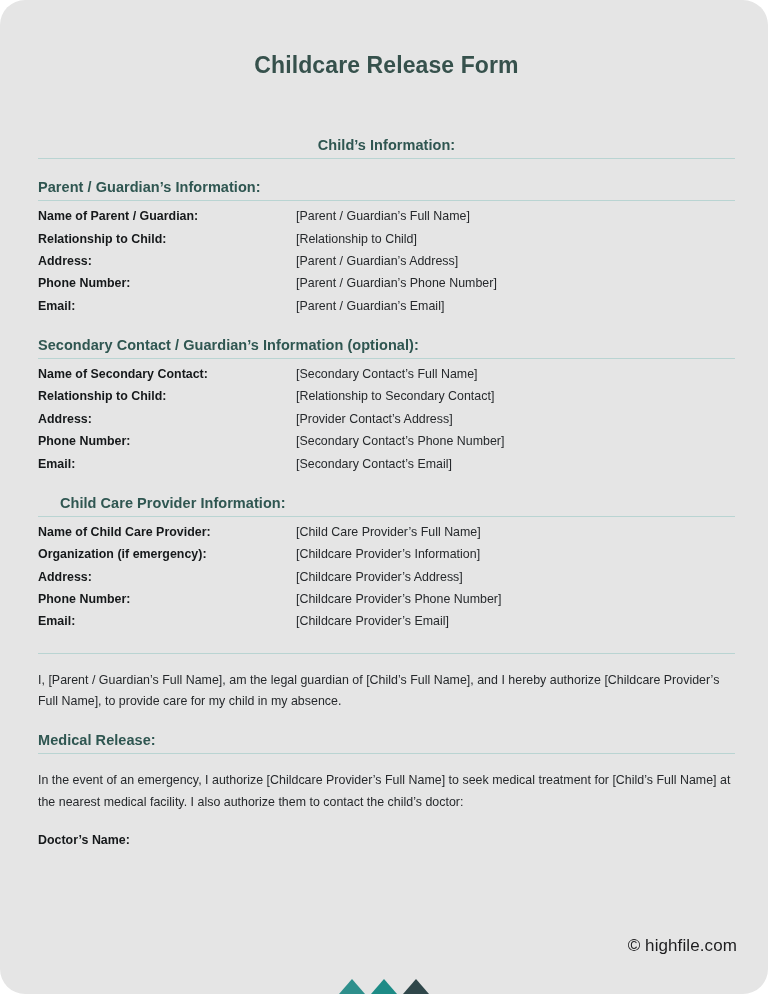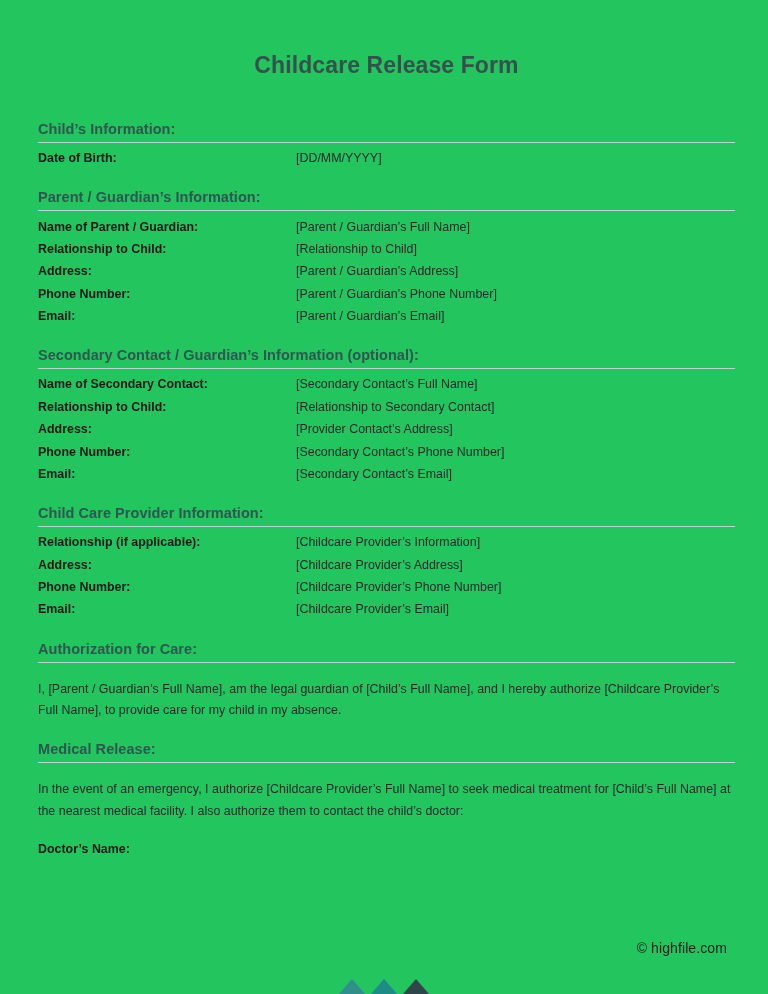--- a/index.html
+++ b/index.html
@@ -11,23 +11,24 @@
     height: 994px;
     background: #ffffff;
     font-family: "Liberation Sans", sans-serif;
     -webkit-font-smoothing: antialiased;
   }
 
   .page {
     position: relative;
     width: 768px;
     height: 994px;
-    background: #22c55e;
+    background: #e5e5e5;
     box-sizing: border-box;
     overflow: hidden;
+    border-radius: 25px;
   }
 
   .page-inner {
     position: absolute;
     left: 38px;
     top: 0;
     width: 697px;
   }
 
   .doc-title {
@@ -37,21 +38,22 @@
     color: #36514c;
     letter-spacing: 0.1px;
     margin-top: 52px;
     margin-bottom: 0;
   }
 
   .section {
     margin-top: 20px;
   }
   .section.first {
-    margin-top: 42px;
+    margin-top: 58px;
+    text-align: center;
   }
 
   .section-heading {
     font-size: 14.5px;
     font-weight: bold;
     color: #2f5651;
     padding-bottom: 5px;
     letter-spacing: 0.05px;
   }
 
@@ -91,23 +93,23 @@
     letter-spacing: 0.02px;
   }
 
   .doctor-row {
     margin-top: 16px;
     flex-direction: column;
   }
 
   .footer-credit {
     position: absolute;
-    right: 41px;
+    right: 31px;
     bottom: 38px;
-    font-size: 14px;
+    font-size: 17px;
     color: #1d1d1f;
     letter-spacing: 0.1px;
   }
 
   .tri-group {
     position: absolute;
     left: 50%;
     transform: translateX(-50%);
     bottom: 0px;
     display: flex;
@@ -125,24 +127,20 @@
 <body>
 
 <div class="page">
   <div class="page-inner">
 
     <div class="doc-title" style="color: rgb(54, 81, 76);">Childcare Release Form</div>
 
     <div class="section first">
       <div class="section-heading" style="color: rgb(47, 86, 81);">Child’s Information:</div>
       <div class="rule" style="background: rgb(185, 212, 210);"></div>
-      <div class="field-row">
-        <div class="field-label">Date of Birth:</div>
-        <div class="field-value">[DD/MM/YYYY]</div>
-      </div>
     </div>
 
     <div class="section">
       <div class="section-heading" style="color: rgb(47, 86, 81);">Parent / Guardian’s Information:</div>
       <div class="rule" style="background: rgb(185, 212, 210);"></div>
       <div class="field-row">
         <div class="field-label">Name of Parent / Guardian:</div>
         <div class="field-value">[Parent / Guardian’s Full Name]</div>
       </div>
       <div class="field-row">
@@ -182,42 +180,45 @@
         <div class="field-label">Phone Number:</div>
         <div class="field-value">[Secondary Contact’s Phone Number]</div>
       </div>
       <div class="field-row">
         <div class="field-label">Email:</div>
         <div class="field-value">[Secondary Contact’s Email]</div>
       </div>
     </div>
 
     <div class="section">
-      <div class="section-heading" style="color: rgb(47, 86, 81);">Child Care Provider Information:</div>
-      <div class="rule" style="background: rgb(185, 212, 210);"></div>
-      <div class="field-row">
-        <div class="field-label">Relationship (if applicable):</div>
+      <div class="section-heading" style="color: rgb(47, 86, 81); margin-left: 22px;">Child Care Provider Information:</div>
+      <div class="rule" style="background: rgb(185, 212, 210);"></div>
+      <div class="field-row">
+        <div class="field-label">Name of Child Care Provider:</div>
+        <div class="field-value">[Child Care Provider’s Full Name]</div>
+      </div>
+      <div class="field-row">
+        <div class="field-label">Organization (if emergency):</div>
         <div class="field-value">[Childcare Provider’s Information]</div>
       </div>
       <div class="field-row">
         <div class="field-label">Address:</div>
         <div class="field-value">[Childcare Provider’s Address]</div>
       </div>
       <div class="field-row">
         <div class="field-label">Phone Number:</div>
         <div class="field-value">[Childcare Provider’s Phone Number]</div>
       </div>
       <div class="field-row">
         <div class="field-label">Email:</div>
         <div class="field-value">[Childcare Provider’s Email]</div>
       </div>
     </div>
 
     <div class="section">
-      <div class="section-heading" style="color: rgb(47, 86, 81);">Authorization for Care:</div>
       <div class="rule" style="background: rgb(185, 212, 210);"></div>
       <div class="para">I, [Parent / Guardian’s Full Name], am the legal guardian of [Child’s Full Name], and I hereby authorize [Childcare Provider’s Full Name], to provide care for my child in my absence.</div>
     </div>
 
     <div class="section">
       <div class="section-heading" style="color: rgb(47, 86, 81);">Medical Release:</div>
       <div class="rule" style="background: rgb(185, 212, 210);"></div>
       <div class="para">In the event of an emergency, I authorize [Childcare Provider’s Full Name] to seek medical treatment for [Child’s Full Name] at the nearest medical facility. I also authorize them to contact the child’s doctor:</div>
       <div class="field-row doctor-row">
         <div class="field-label">Doctor’s Name:</div>

